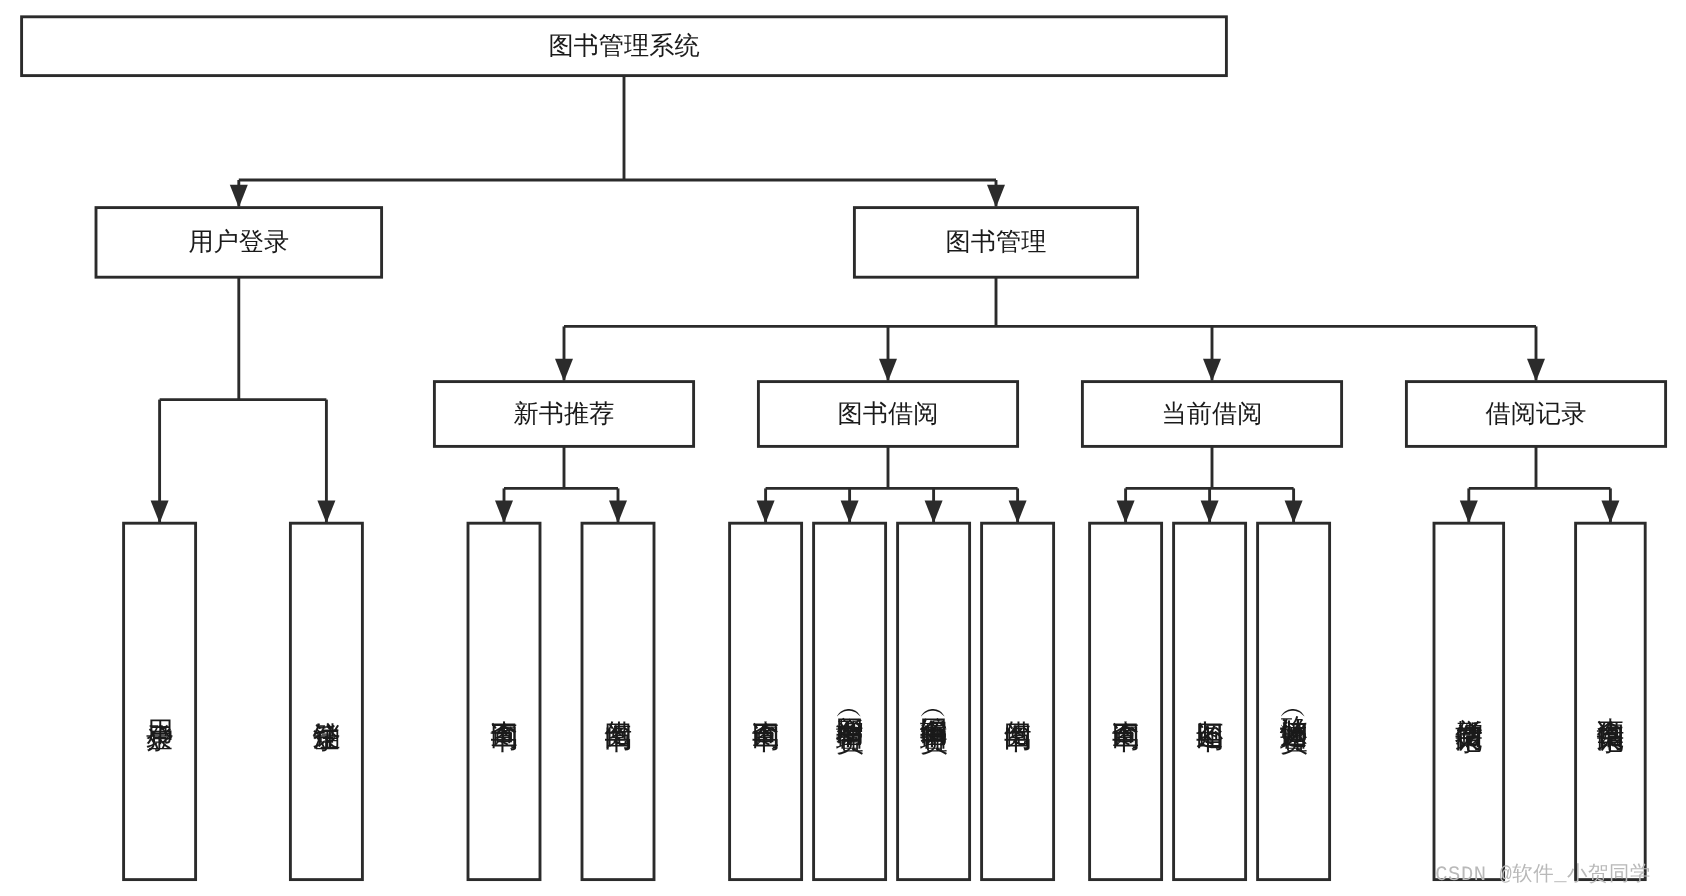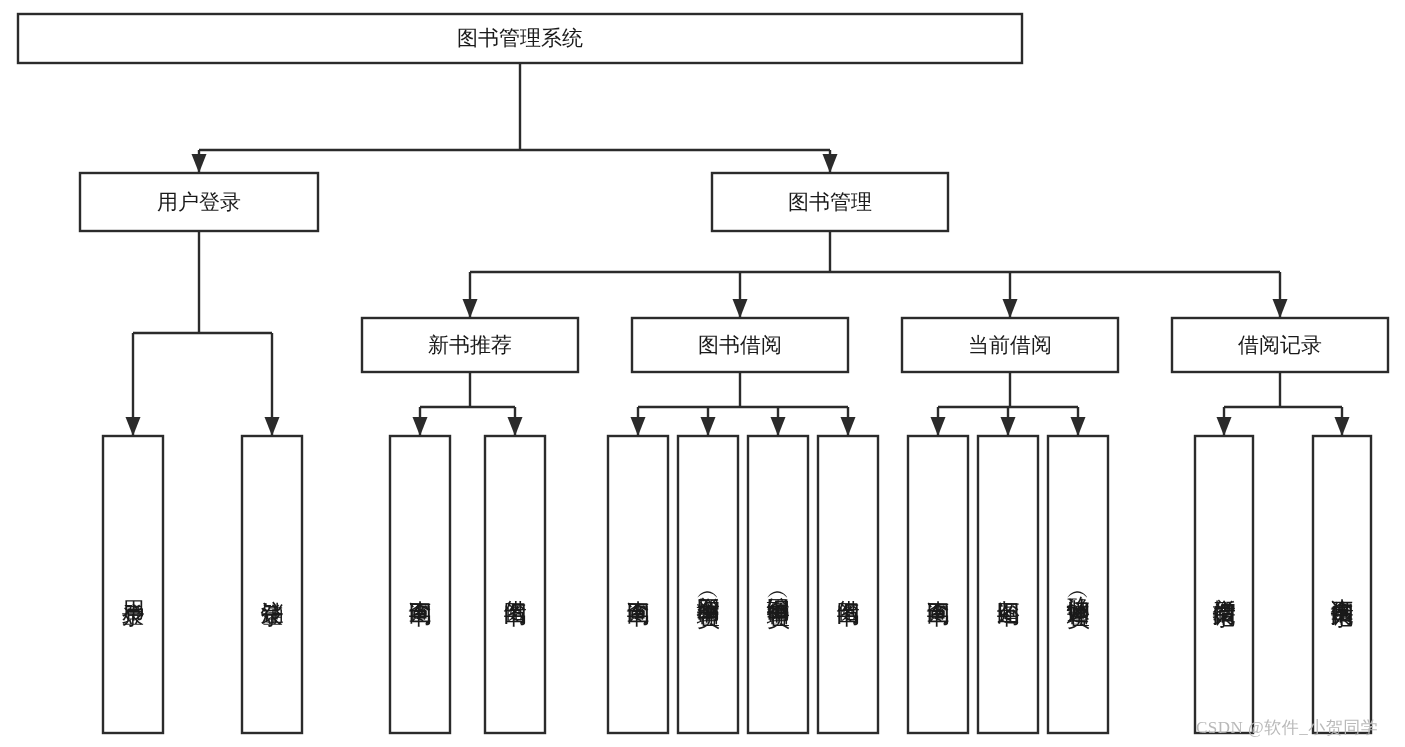--- a/index.html
+++ b/index.html
@@ -63,21 +63,21 @@
   }
   .vlabel-wrap {
     position: absolute;
     display: flex;
     align-items: center;
     justify-content: center;
     pointer-events: none;
   }
   .watermark {
     position: absolute;
-    font-family: Liberation Serif, serif;
+    font-family: Liberation Mono, monospace;
     font-size: 17px;
     color: #b9b9b9;
     white-space: nowrap;
     letter-spacing: 0.5px;
   }
 </style>
 </head>
 <body>
 
 <div id="diagram-root">

